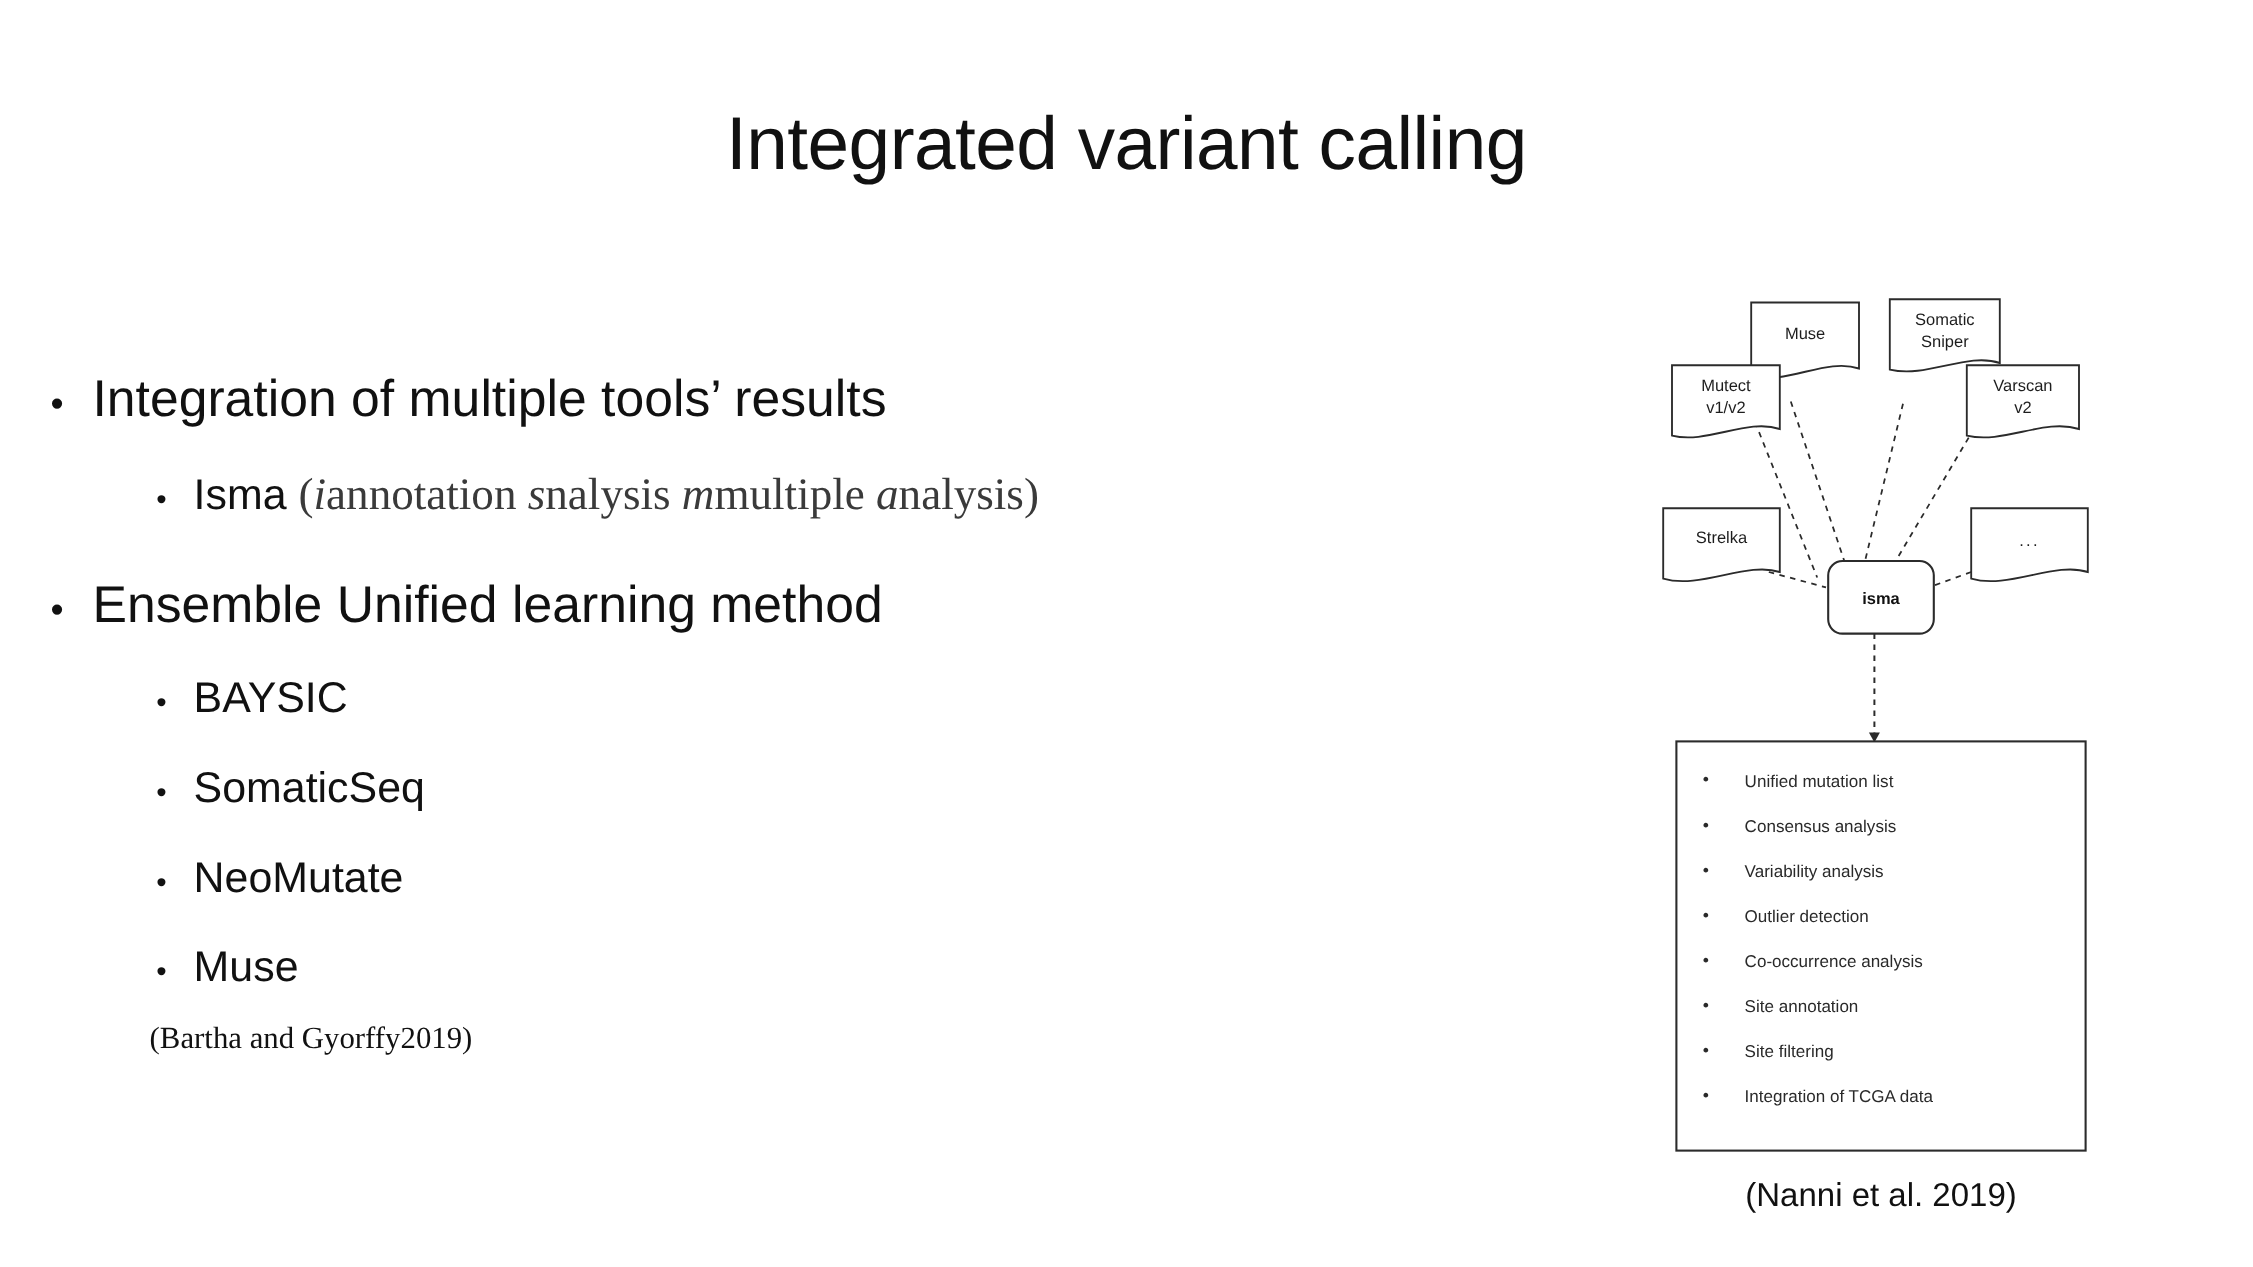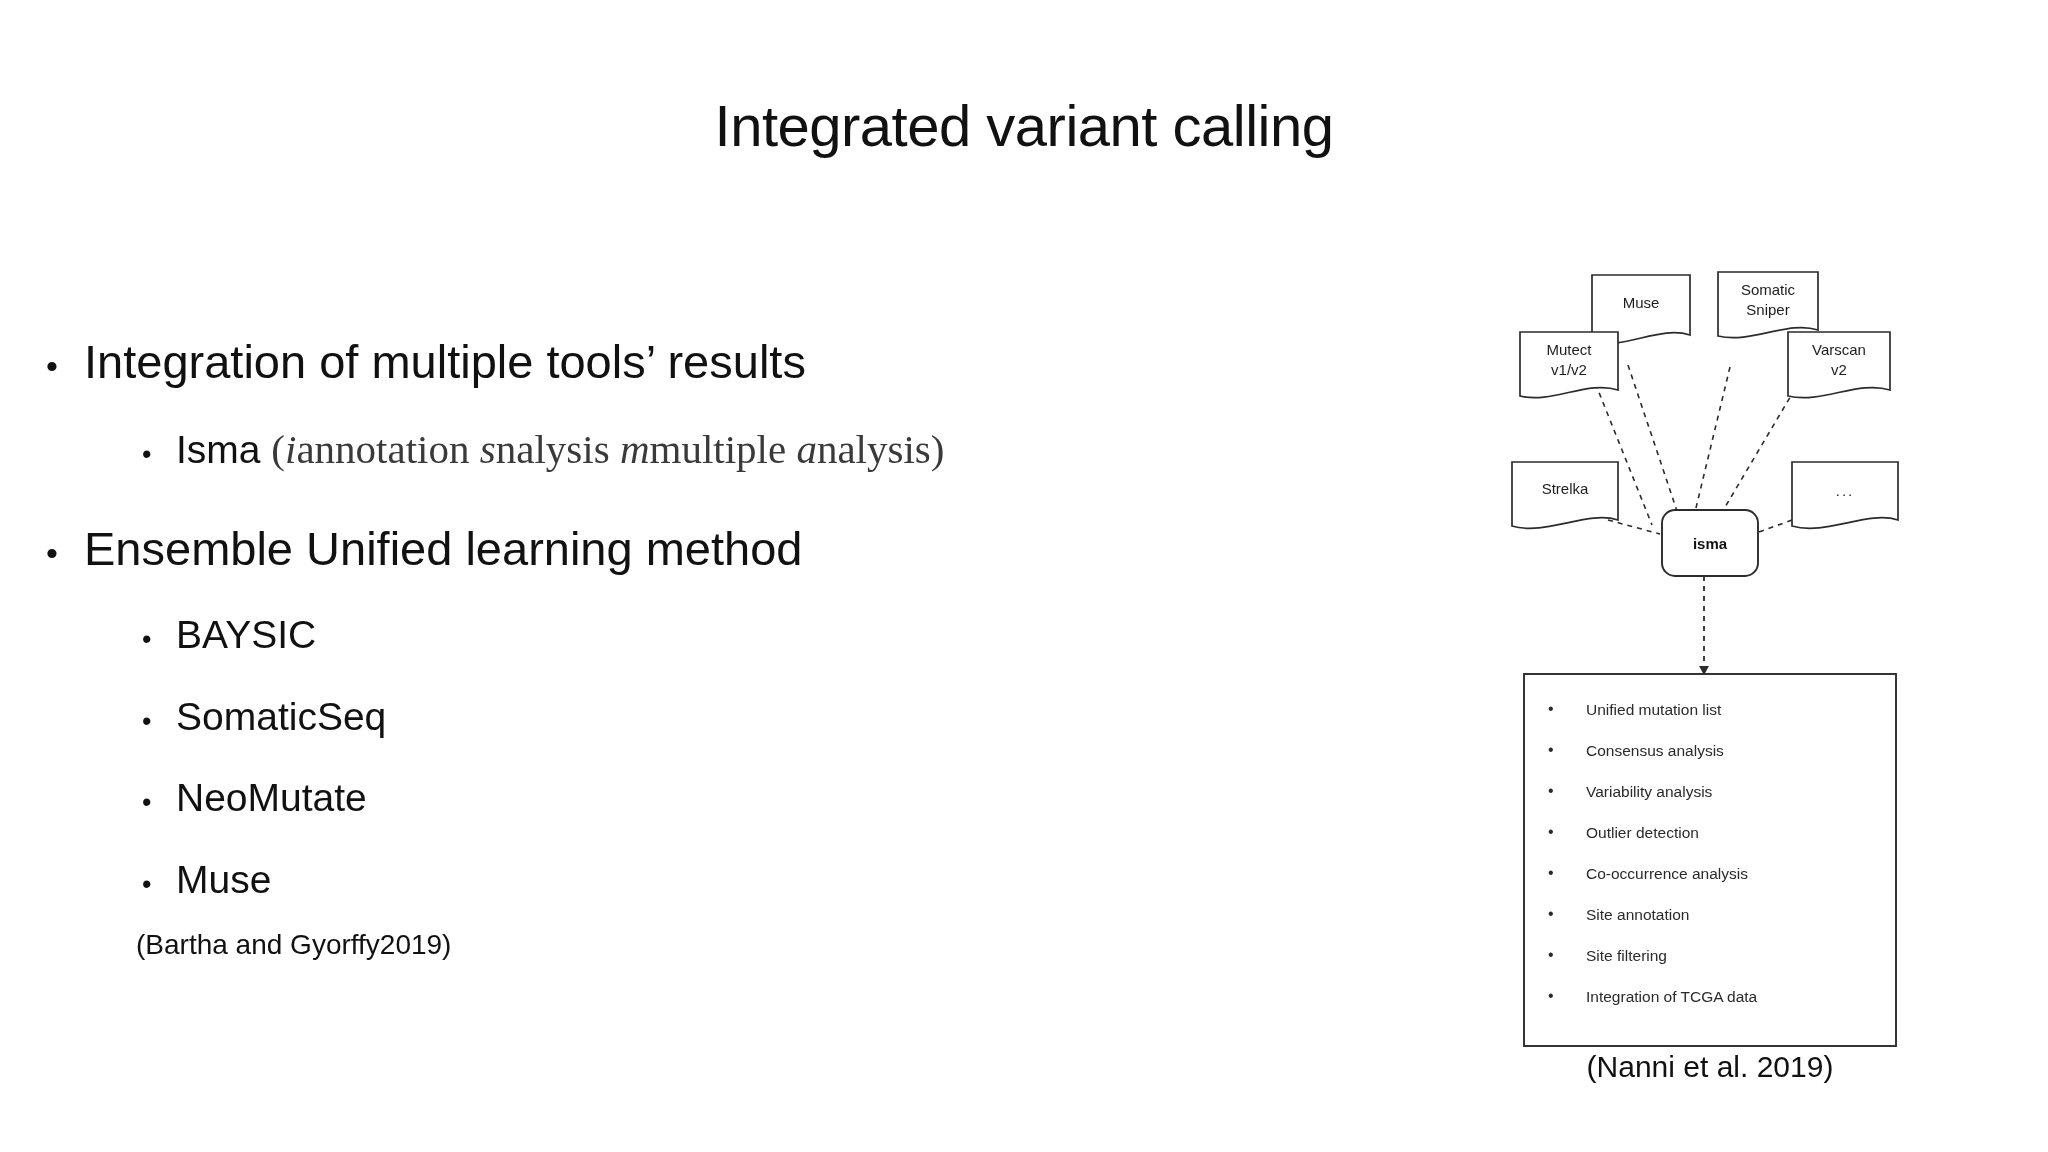--- a/index.html
+++ b/index.html
@@ -23,21 +23,21 @@
     background: #ffffff;
   }
 
   
   .slide-title {
     position: absolute;
     left: 0;
     top: 96px;
     width: 2048px;
     text-align: center;
-    font-size: 58px;
+    font-size: 68px;
     line-height: 1.05;
     font-weight: 400;
     letter-spacing: -0.5px;
     color: #111111;
     font-family: "Liberation Sans", sans-serif;
   }
 
   
   .body-column {
     position: absolute;
@@ -102,41 +102,42 @@
   }
 
   
   .citation-inline {
     padding-left: 90px;
     font-size: 28px;
     line-height: 1.2;
     margin-top: 22px;
     color: #111111;
     white-space: nowrap;
+    font-family: Liberation Serif, serif;
   }
 
   
   .figure {
     position: absolute;
     left: 1500px;
     top: 262px;
     width: 420px;
     height: 860px;
   }
 
   .figure-svg {
     position: absolute;
     left: 0;
     top: 0;
   }
 
   .figure-caption {
     position: absolute;
     left: 0;
-    top: 788px;
+    top: 808px;
     width: 420px;
     text-align: center;
     font-size: 30px;
     color: #111111;
     font-family: "Liberation Sans", sans-serif;
     white-space: nowrap;
   }
 
   .dgm-label {
     font-family: "Liberation Sans", sans-serif;

